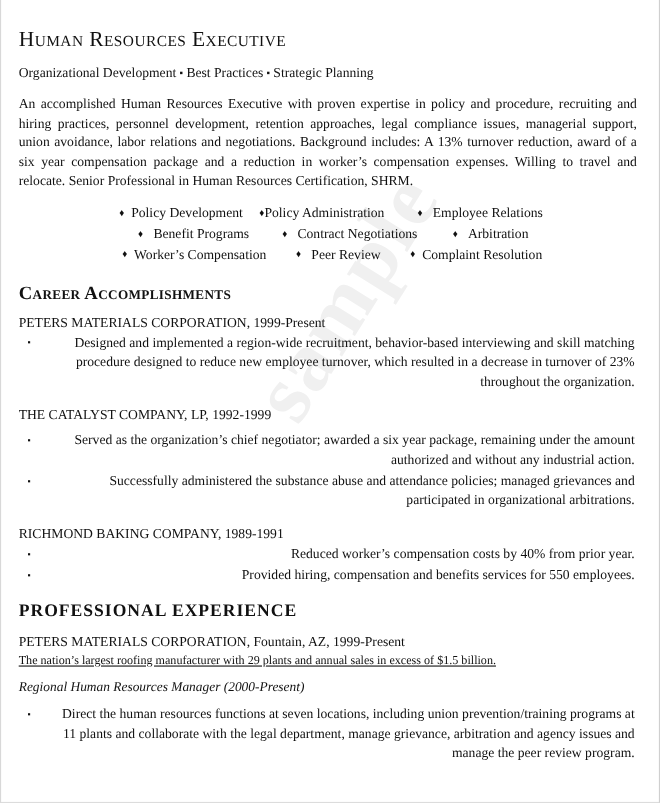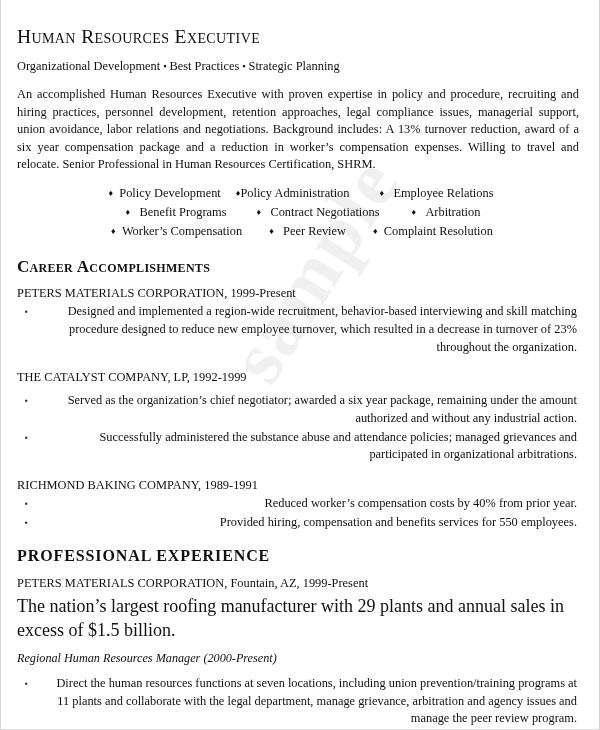--- a/index.html
+++ b/index.html
@@ -138,23 +138,24 @@
   .job-block.spaced .job-header { margin-bottom: 7px; }
 
   .job-title-ital {
     font-size: 12.2px;
     font-style: italic;
     margin: 9px 0 8px 0;
     line-height: 1.3;
   }
 
   .job-desc {
-    font-size: 18px;
+    font-size: 11px;
     line-height: 1.35;
     margin: 0 0 0 0;
+    text-decoration: underline;
   }
 
   ul.bullets {
     list-style: none;
     margin: 0;
     padding: 0;
   }
   ul.bullets li {
     position: relative;
     font-size: 12.4px;

